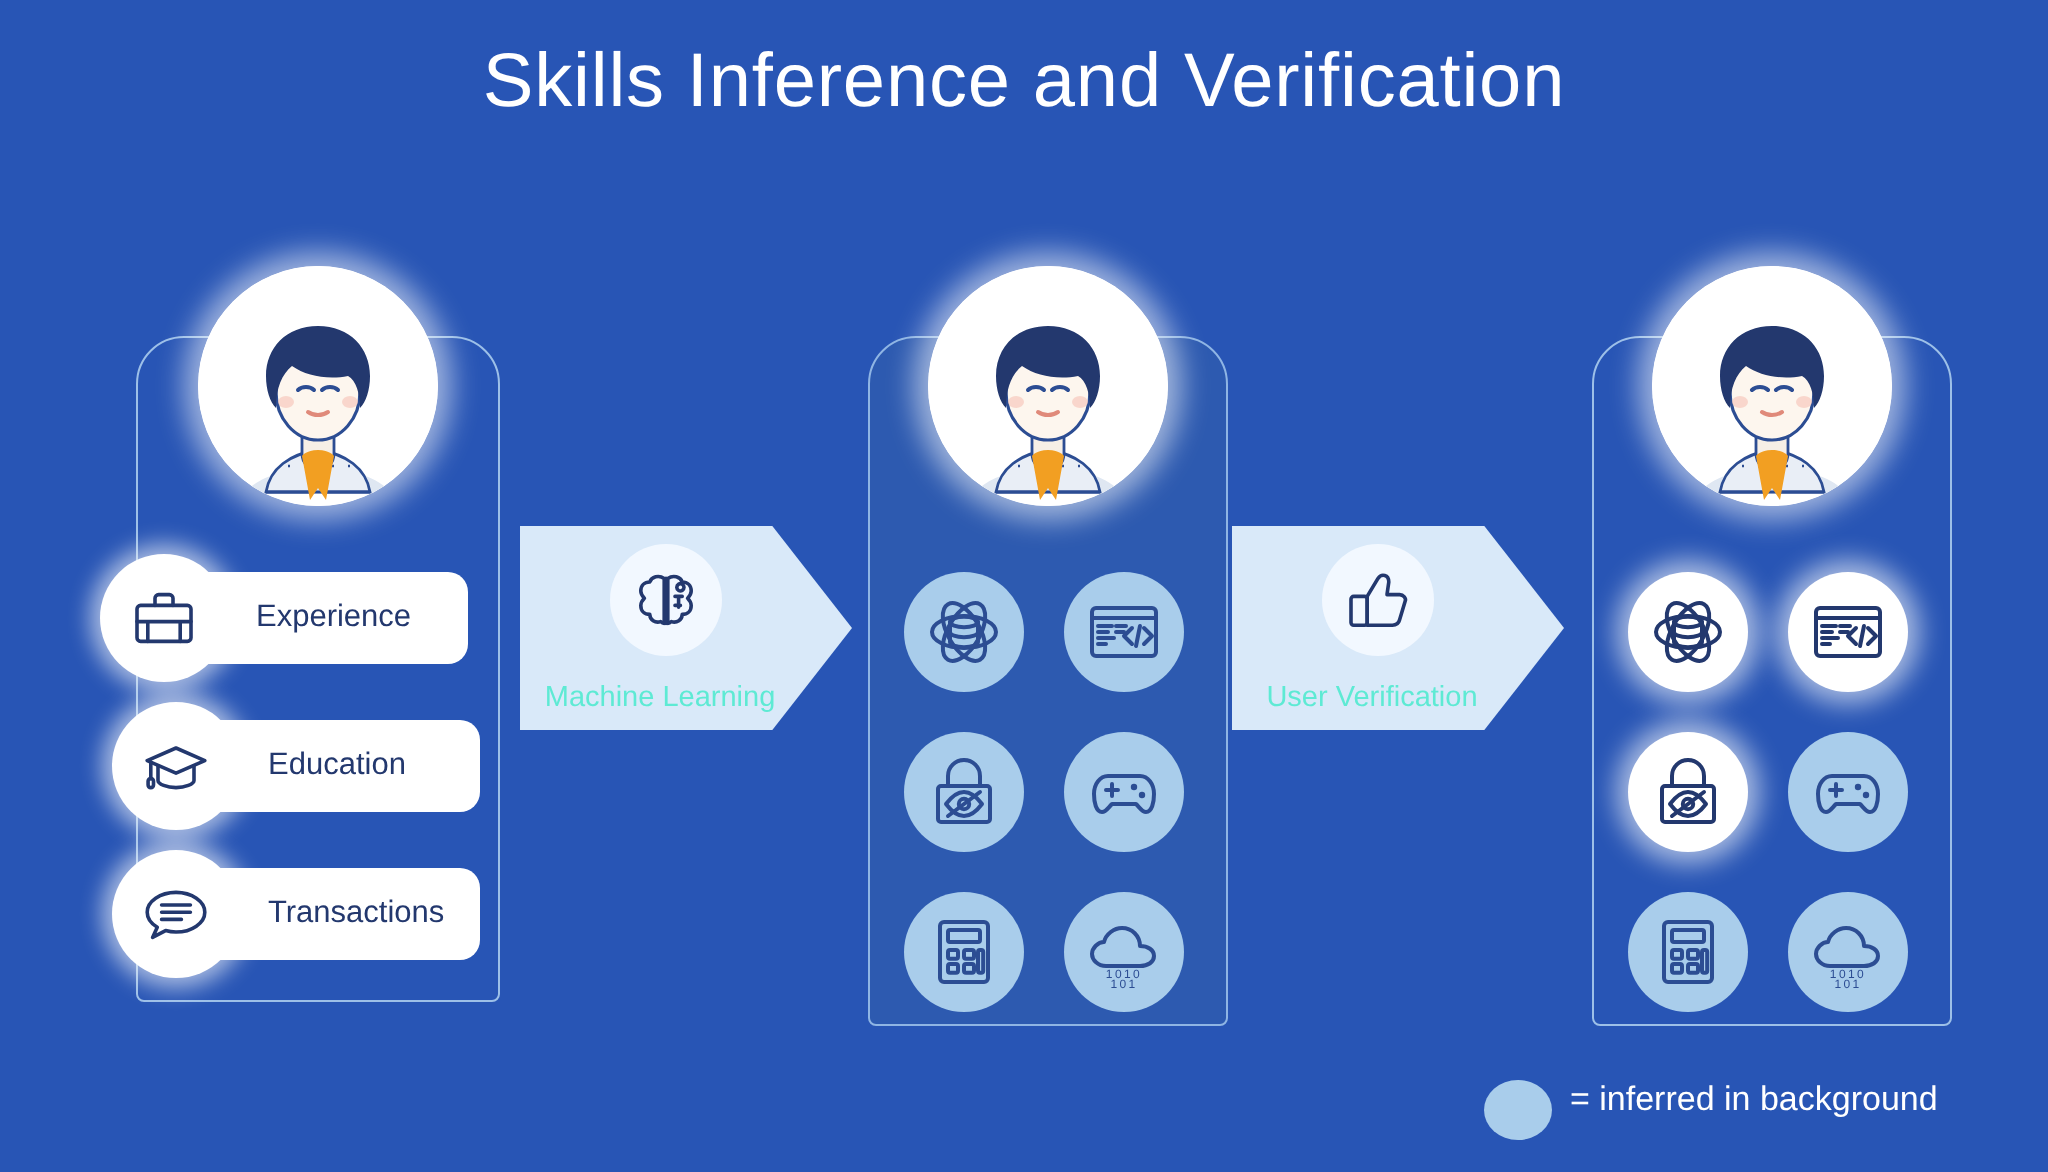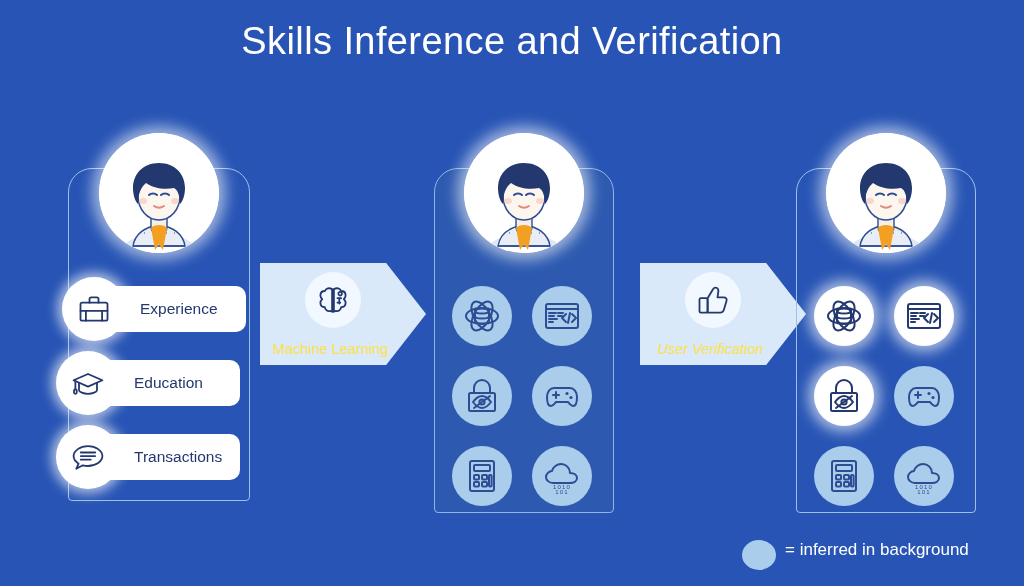--- a/index.html
+++ b/index.html
@@ -71,21 +71,21 @@
   .pill-icon {
     position: absolute;
     left: -22px; top: -9px;
     width: 64px; height: 64px;
     border-radius: 50%;
     background: #ffffff;
     display: flex; align-items: center; justify-content: center;
     box-shadow: 0 0 11px 5px rgba(255,255,255,.6);
   }
   .pill-icon svg { width: 36px; height: 36px; }
-  .pill.r1 { left: 84px; top: 286px; }
+  .pill.r1 { left: 72px; top: 286px; }
   .pill.r2 { left: 78px; top: 360px; }
   .pill.r3 { left: 78px; top: 434px; }
 
   
   .skill {
     position: absolute;
     width: 60px; height: 60px;
     border-radius: 50%;
     display: flex; align-items: center; justify-content: center;
   }
@@ -97,41 +97,41 @@
   .skill svg { width: 40px; height: 40px; display: block; }
   .skill.inferred svg { stroke: #2c4d93; }
   .skill.verified svg { stroke: #23386e; }
 
   
   .arrow {
     position: absolute;
     width: 166px; height: 102px;
   }
   .arrow.ar1 { left: 260px; top: 263px; }
-  .arrow.ar2 { left: 640px; top: 263px; font-style: italic; }
+  .arrow.ar2 { left: 616px; top: 263px; }
   .arrow .shape {
     position: absolute; inset: 0;
     background: #d9e9f9;
     clip-path: polygon(0 0, 76% 0, 100% 50%, 76% 100%, 0 100%);
   }
   .arrow .circ {
     position: absolute;
     left: 45px; top: 9px;
     width: 56px; height: 56px;
     border-radius: 50%;
     background: #f2f8ff;
     display: flex; align-items: center; justify-content: center;
   }
   .arrow .circ svg { width: 36px; height: 36px; }
   .arrow .atext {
     position: absolute;
     left: 0; bottom: 8px;
     width: 140px;
     text-align: center;
-    color: #fde047;
+    color: #5eead4;
     font-size: 14.5px;
     white-space: nowrap;
   }
 
   
   #legend {
     position: absolute;
     left: 742px; top: 540px;
     display: flex; align-items: flex-start; gap: 9px;
   }

